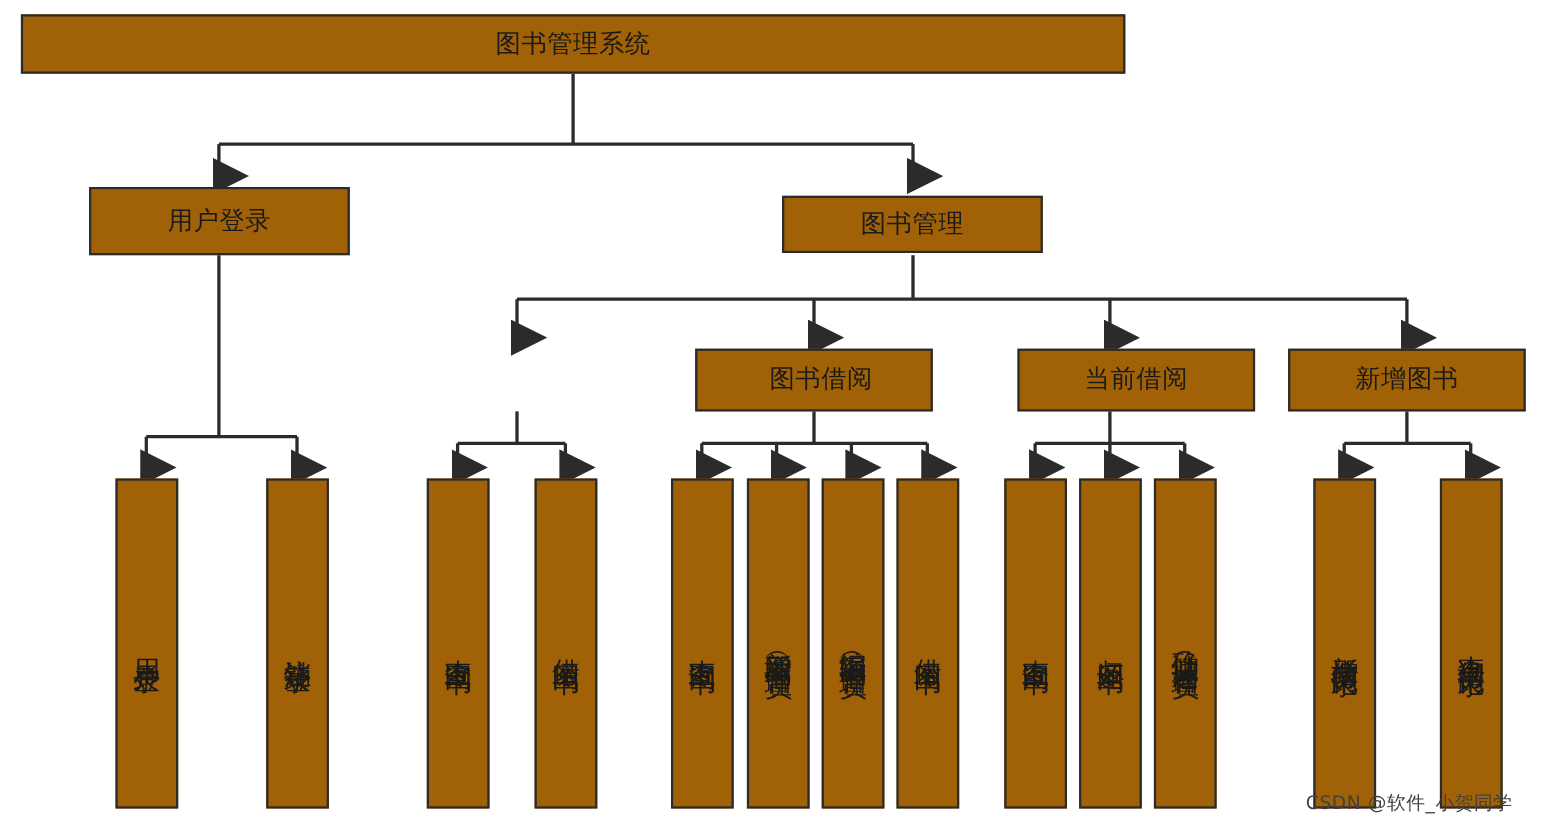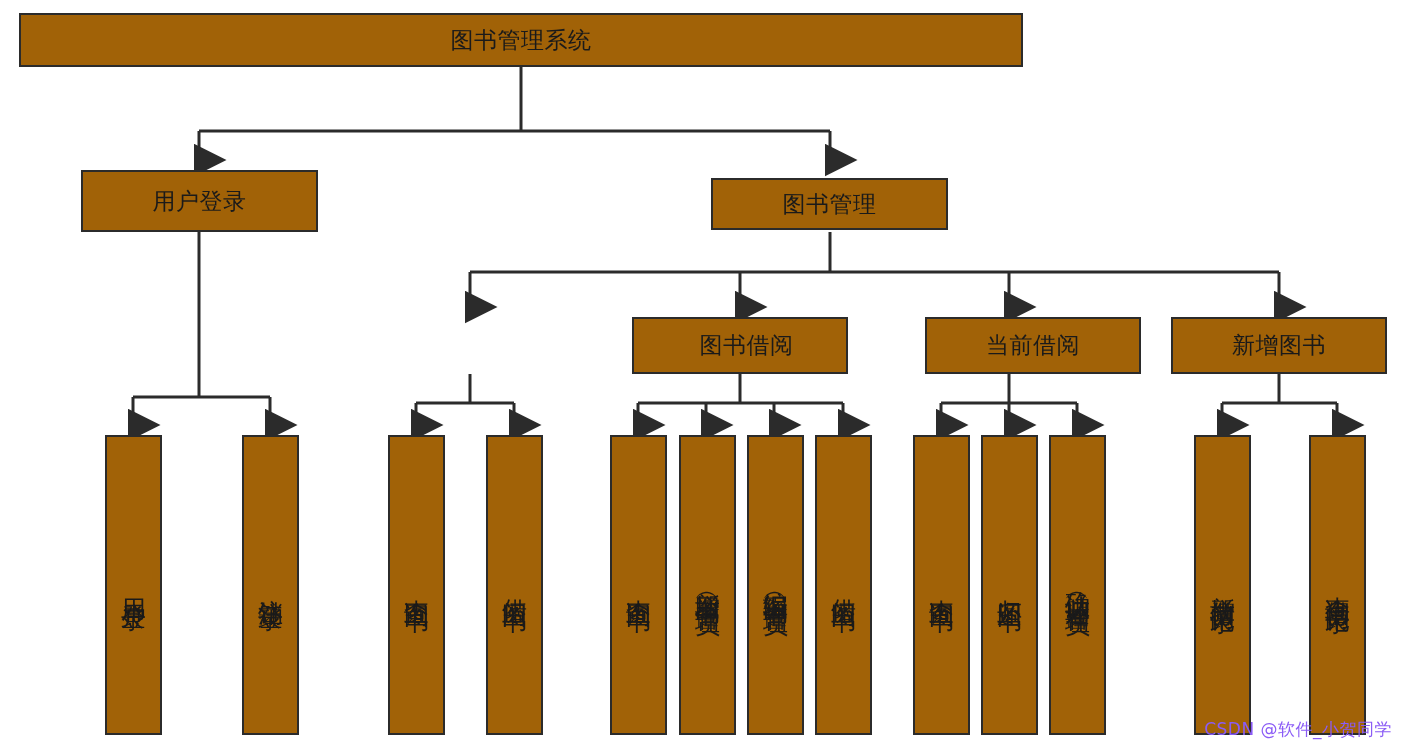--- a/index.html
+++ b/index.html
@@ -53,23 +53,23 @@
     white-space: normal;
     max-height: 286px;
   }
   .node.vertical {
     align-items: center;
     justify-content: center;
     padding: 4px 0;
   }
   #watermark {
     position: absolute;
-    right: 13px;
+    right: 30px;
     bottom: 6px;
-    color: #8b5cf6;
+    color: #404040;
     font-size: 17px;
     letter-spacing: 0.5px;
     z-index: 6;
     white-space: nowrap;
   }
 </style>
 </head>
 <body>
 
 <div id="canvas">

